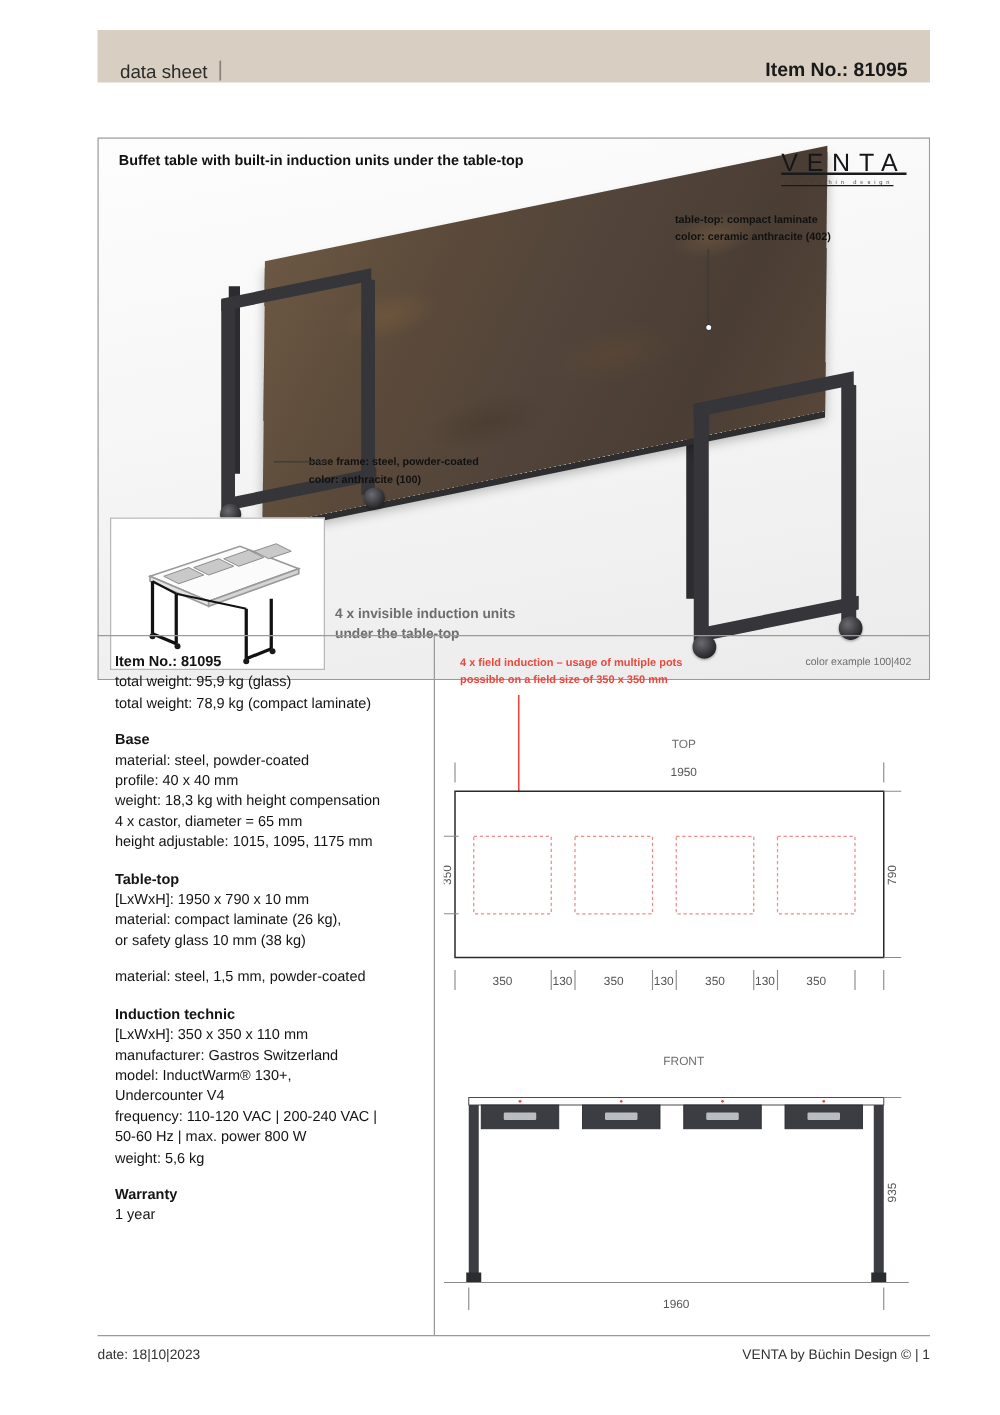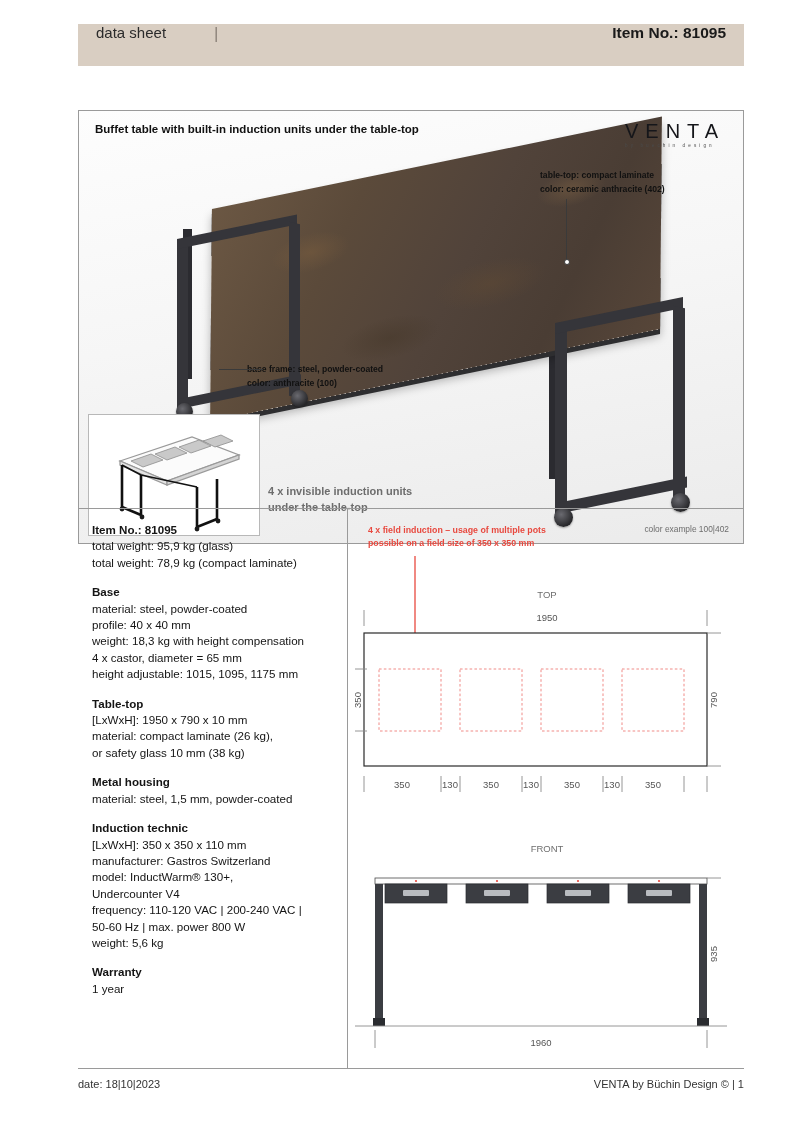--- a/index.html
+++ b/index.html
@@ -1,32 +1,32 @@
 <!DOCTYPE html>
 <html><head>
 <meta charset="utf-8">
 <style>
   html,body{margin:0;padding:0;background:#ffffff;}
   body{width:800px;height:1132px;font-family:"Liberation Sans",sans-serif;color:#1a1a1a;}
   .page{position:relative;width:800px;height:1132px;}
 
   
   .header-bar{position:absolute;left:78px;top:24px;width:666px;height:42px;background:#d9cec2;}
-  .header-inner{position:absolute;left:0;top:0;right:0;bottom:0;display:flex;align-items:flex-start;padding:0 18px;box-sizing:border-box;gap:40px;}
+  .header-inner{position:absolute;left:0;top:0;right:0;bottom:0;display:flex;align-items:flex-end;padding:0 18px;box-sizing:border-box;}
   .h-datasheet{font-size:15px;color:#2b2b2b;font-weight:400;}
   .h-sep{margin:0 8px;color:#8c8279;font-weight:300;font-size:17px;}
   .h-title{font-size:15.5px;font-weight:bold;color:#1a1a1a;letter-spacing:-.1px;}
   .h-item{margin-left:auto;font-size:15.5px;font-weight:bold;color:#1a1a1a;}
 
   
   .photo-panel{position:absolute;left:78px;top:74px;width:666px;height:434px;border:1px solid #9a9a9a;box-sizing:border-box;background:#fff;overflow:hidden;margin-top:36px;}
   .photo-head{position:absolute;left:16px;top:12px;font-size:11.5px;font-weight:bold;color:#111;}
 
   
-  .venta-logo{position:absolute;right:14px;top:10px;width:104px;height:30px;}
+  .venta-logo{position:absolute;right:14px;top:10px;width:104px;height:30px;text-decoration:underline;}
   .venta-word{font-family:"Liberation Sans",sans-serif;font-size:20px;font-weight:400;letter-spacing:7px;color:#15161a;line-height:20px;}
   .venta-sub{font-size:4.6px;letter-spacing:3.1px;color:#4a4a4a;margin-top:2px;}
 
   
   .prod{position:absolute;left:0;top:0;width:666px;height:434px;}
   .floor{position:absolute;left:0;top:0;width:666px;height:434px;background:linear-gradient(170deg,#fdfdfd 0%,#f6f6f6 45%,#ebebeb 100%);}
   .tabletop{position:absolute;left:132px;top:52px;width:450px;height:212px;
      background:
        radial-gradient(ellipse 60px 30px at 22% 30%, rgba(120,92,62,.55), transparent 65%),
        radial-gradient(ellipse 80px 34px at 62% 62%, rgba(96,74,52,.5), transparent 70%),
@@ -177,21 +177,20 @@
     <div>profile: 40 x 40 mm</div>
     <div>weight: 18,3 kg with height compensation</div>
     <div>4 x castor, diameter = 65 mm</div>
     <div>height adjustable: 1015, 1095, 1175 mm</div>
     <div class="spec-gap"></div>
     <div class="spec-h">Table-top</div>
     <div>[LxWxH]: 1950 x 790 x 10 mm</div>
     <div>material: compact laminate (26 kg),</div>
     <div>or safety glass 10 mm (38 kg)</div>
     <div class="spec-gap"></div>
-    <div class="spec-h">Metal housing</div>
     <div>material: steel, 1,5 mm, powder-coated</div>
     <div class="spec-gap"></div>
     <div class="spec-h">Induction technic</div>
     <div>[LxWxH]: 350 x 350 x 110 mm</div>
     <div>manufacturer: Gastros Switzerland</div>
     <div>model: InductWarm® 130+,</div>
     <div>Undercounter V4</div>
     <div>frequency: 110-120 VAC | 200-240 VAC |</div>
     <div>50-60 Hz | max. power 800 W</div>
     <div>weight: 5,6 kg</div>

